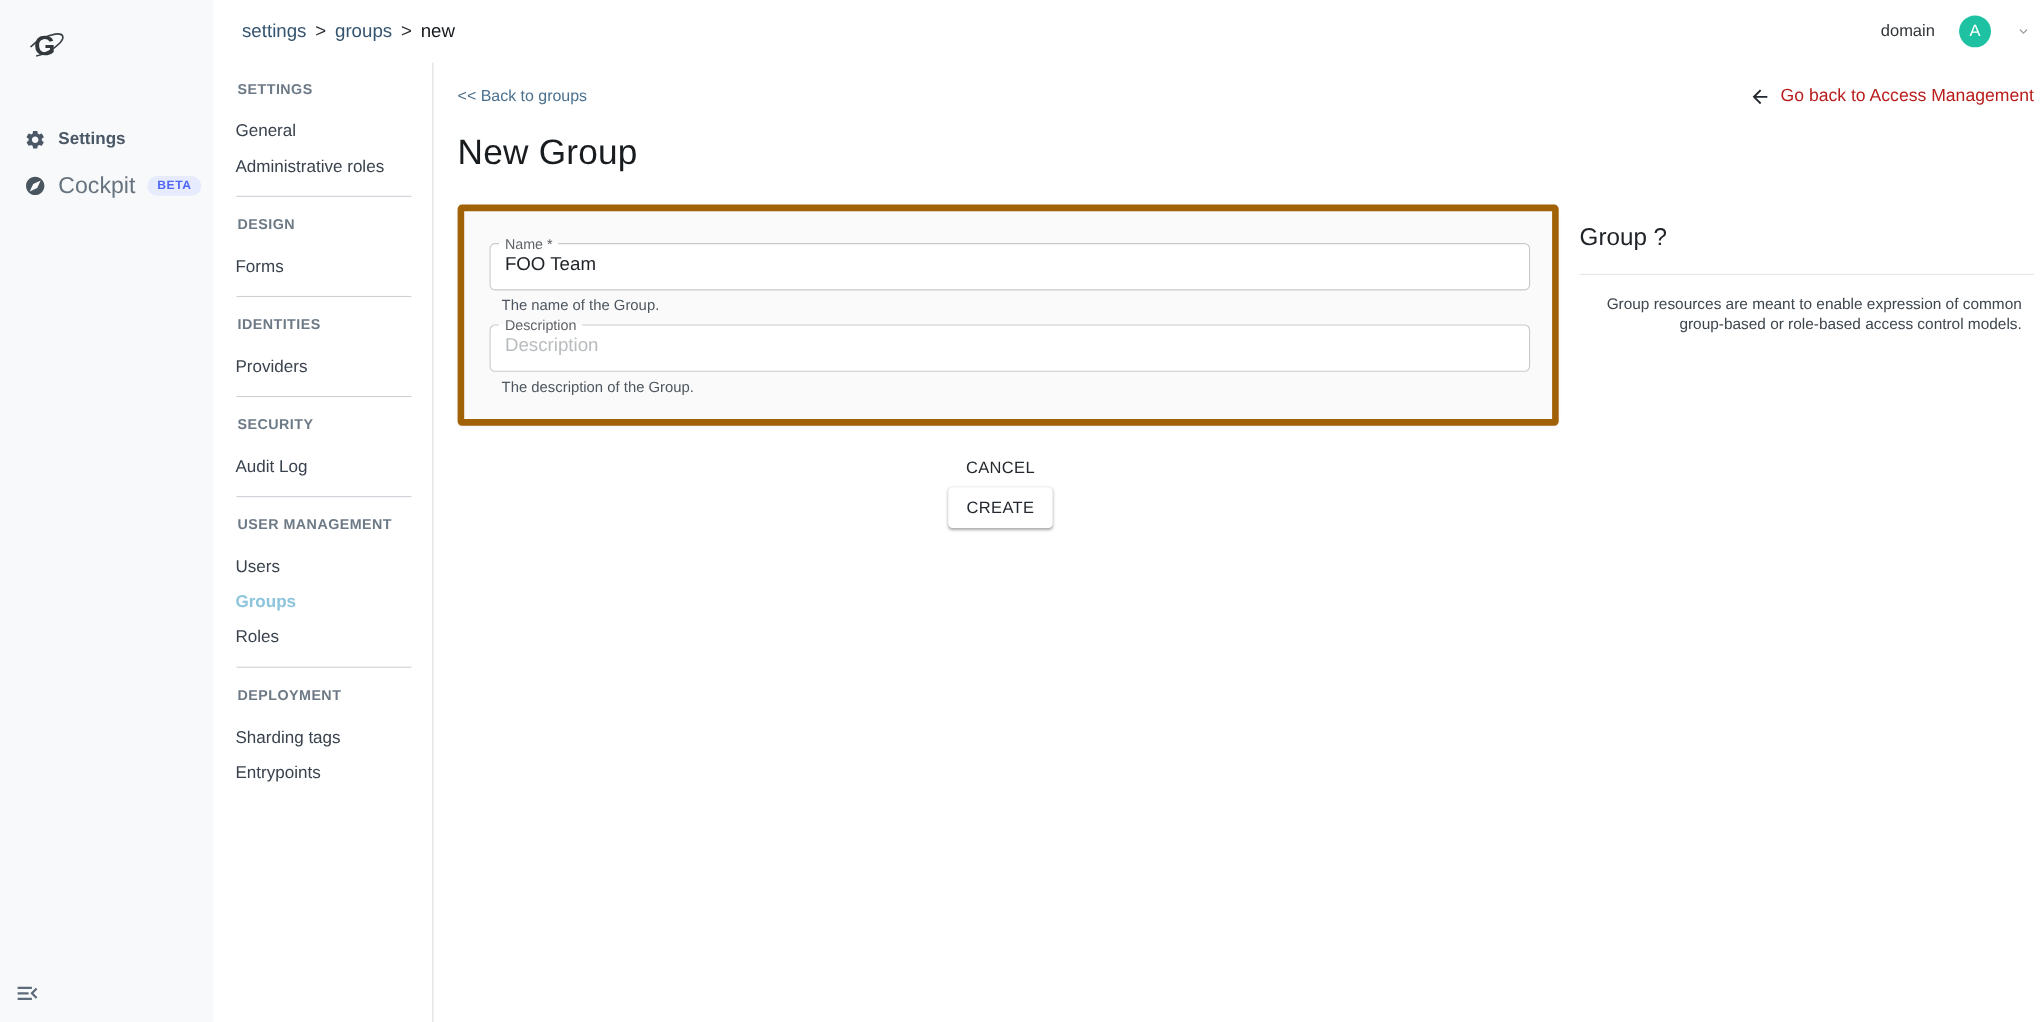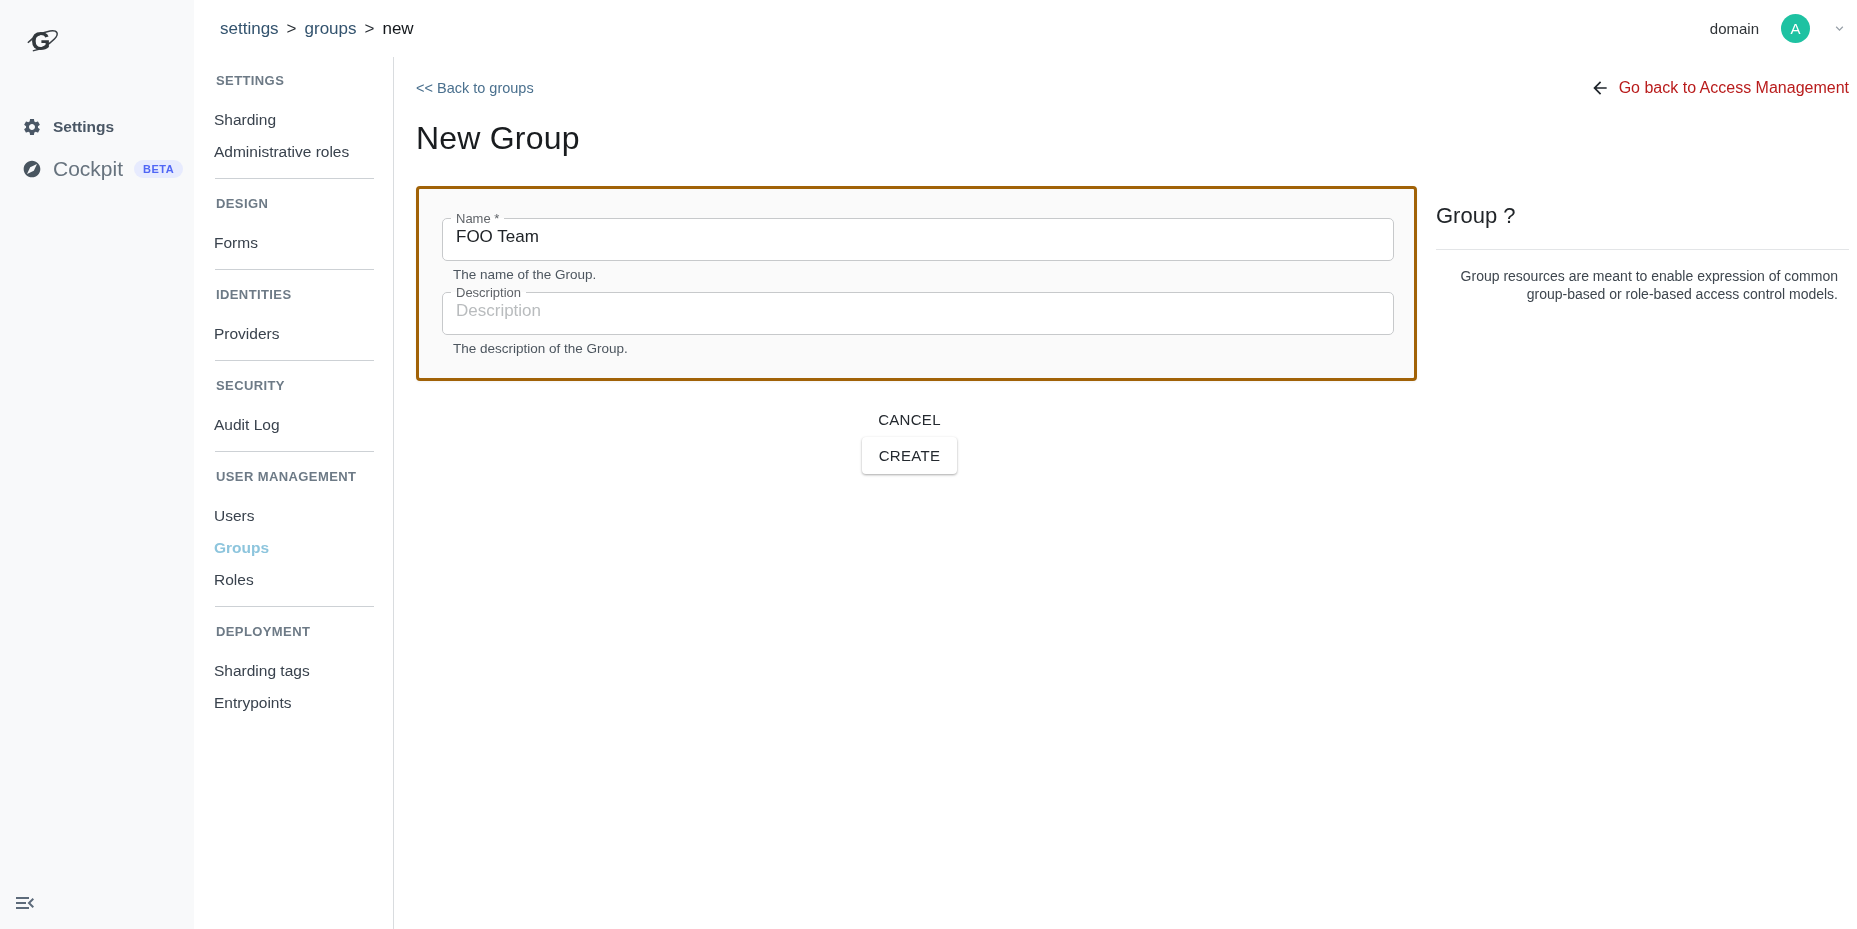--- a/index.html
+++ b/index.html
@@ -49,21 +49,21 @@
   
   .main { flex: 1; padding: 0 8px 0 22px; min-width: 0; }
   .main-top { display: flex; justify-content: space-between; align-items: center; margin-top: 21px; }
   .back-link { font-size: 14.5px; color: #4a708e; cursor: pointer; }
   .goback-link { font-size: 16px; color: #b91c1c; display: flex; align-items: center; gap: 9px; cursor: pointer; text-align: right; }
   .goback-link .gbi { display: inline-flex; width: 20px; height: 20px; }
   .page-title { font-size: 32px; font-weight: 400; color: #191c1f; margin-top: 22px; letter-spacing: .2px; }
 
   .content-row { display: flex; align-items: flex-start; margin-top: 29px; }
   .form-col { width: 1001px; min-width: 1001px; }
-  .card { background: #fafafa; border: 3px solid #a16207; border-radius: 4px;
+  .card { background: #fafafa; border: 6px solid #a16207; border-radius: 4px;
     box-shadow: 0 1px 3px rgba(0,0,0,.05); padding: 30px 20px 22px 23px; }
 
   .mat-field { position: relative; height: 42px; }
   .mat-field fieldset { position: absolute; left: 0; right: 0; top: -8px; bottom: 0;
     border: 1px solid #c7c9cb; border-radius: 5px; background: #ffffff; min-inline-size: 0; }
   .mat-field legend { margin-left: 8px; padding: 0 5px; font-size: 13px; color: #5f6368; }
   .mat-input { position: absolute; left: 0; top: 0; width: 100%; height: 100%; z-index: 1;
     background: transparent; border: none; outline: none; padding: 5px 14px 12px;
     font-size: 17px; color: #202428; font-family: inherit; }
   .mat-input::placeholder { color: #b9bcbe; }
@@ -140,21 +140,21 @@
               <path d="M7.41 8.59L12 13.17l4.59-4.58L18 10l-6 6-6-6 1.41-1.41z"></path>
             </svg>
         </span>
       </div>
     </header>
 
     <div class="body-row">
 
       <nav class="subnav">
         <div class="nav-header">SETTINGS</div>
-        <div class="nav-item">Sharding</div>
+        <div class="nav-item">General</div>
         <div class="nav-item">Administrative roles</div>
         <div class="nav-divider"></div>
 
         <div class="nav-header">DESIGN</div>
         <div class="nav-item">Forms</div>
         <div class="nav-divider"></div>
 
         <div class="nav-header">IDENTITIES</div>
         <div class="nav-item">Providers</div>
         <div class="nav-divider"></div>

